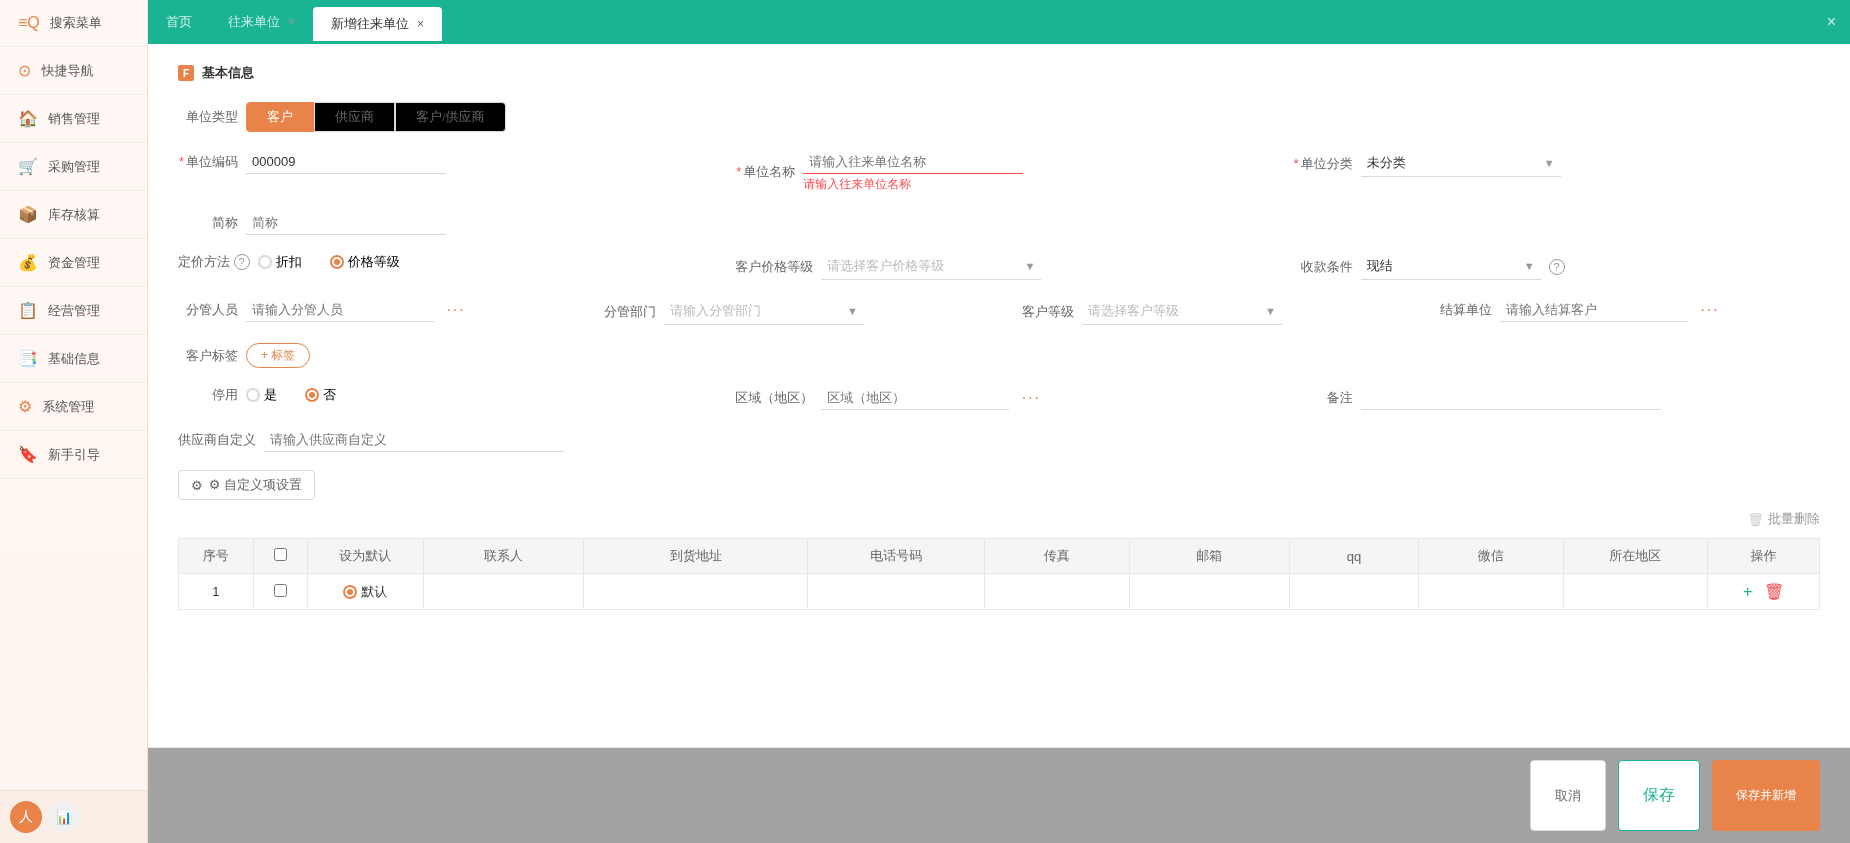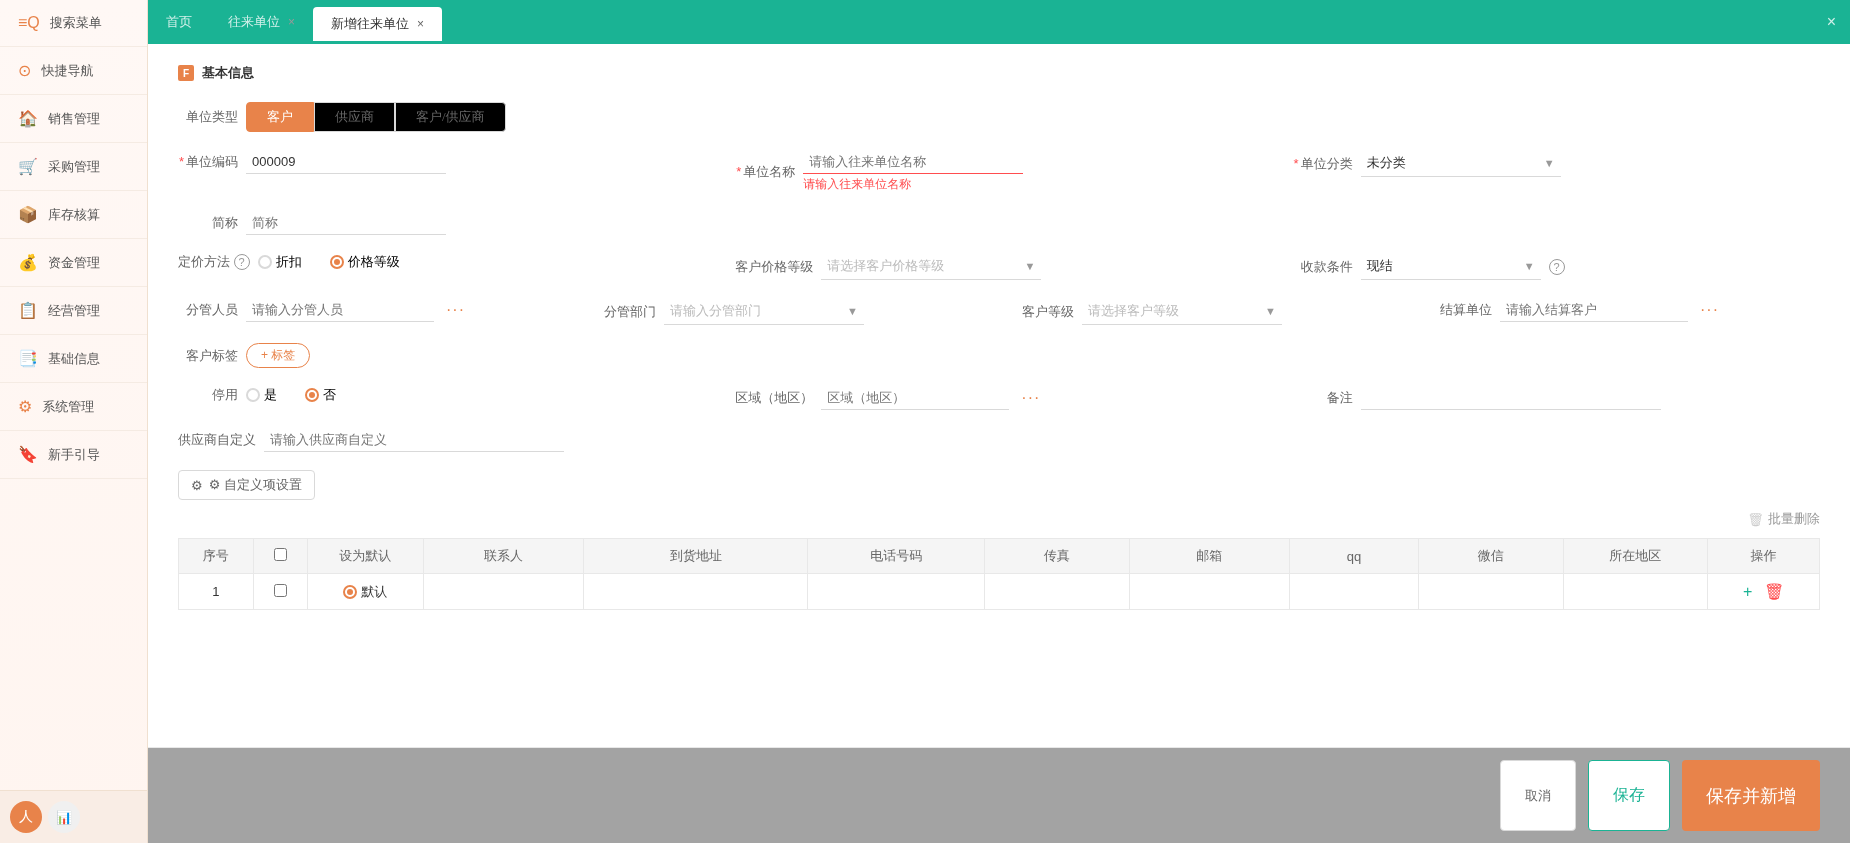--- a/index.html
+++ b/index.html
@@ -308,21 +308,21 @@
       cursor: pointer;
       font-size: 16px;
     }
     .btn-save-new {
       padding: 7px 24px;
       border: none;
       border-radius: 4px;
       background: #e8834a;
       color: #fff;
       cursor: pointer;
-      font-size: 18px;
+      font-size: 12px;
     }
 
     .field-with-error { display: flex; flex-direction: column; }
   </style>
 </head>
 <body>
 
 <div class="sidebar">
   <div class="sidebar-item">
     <span class="icon">≡Q</span>

